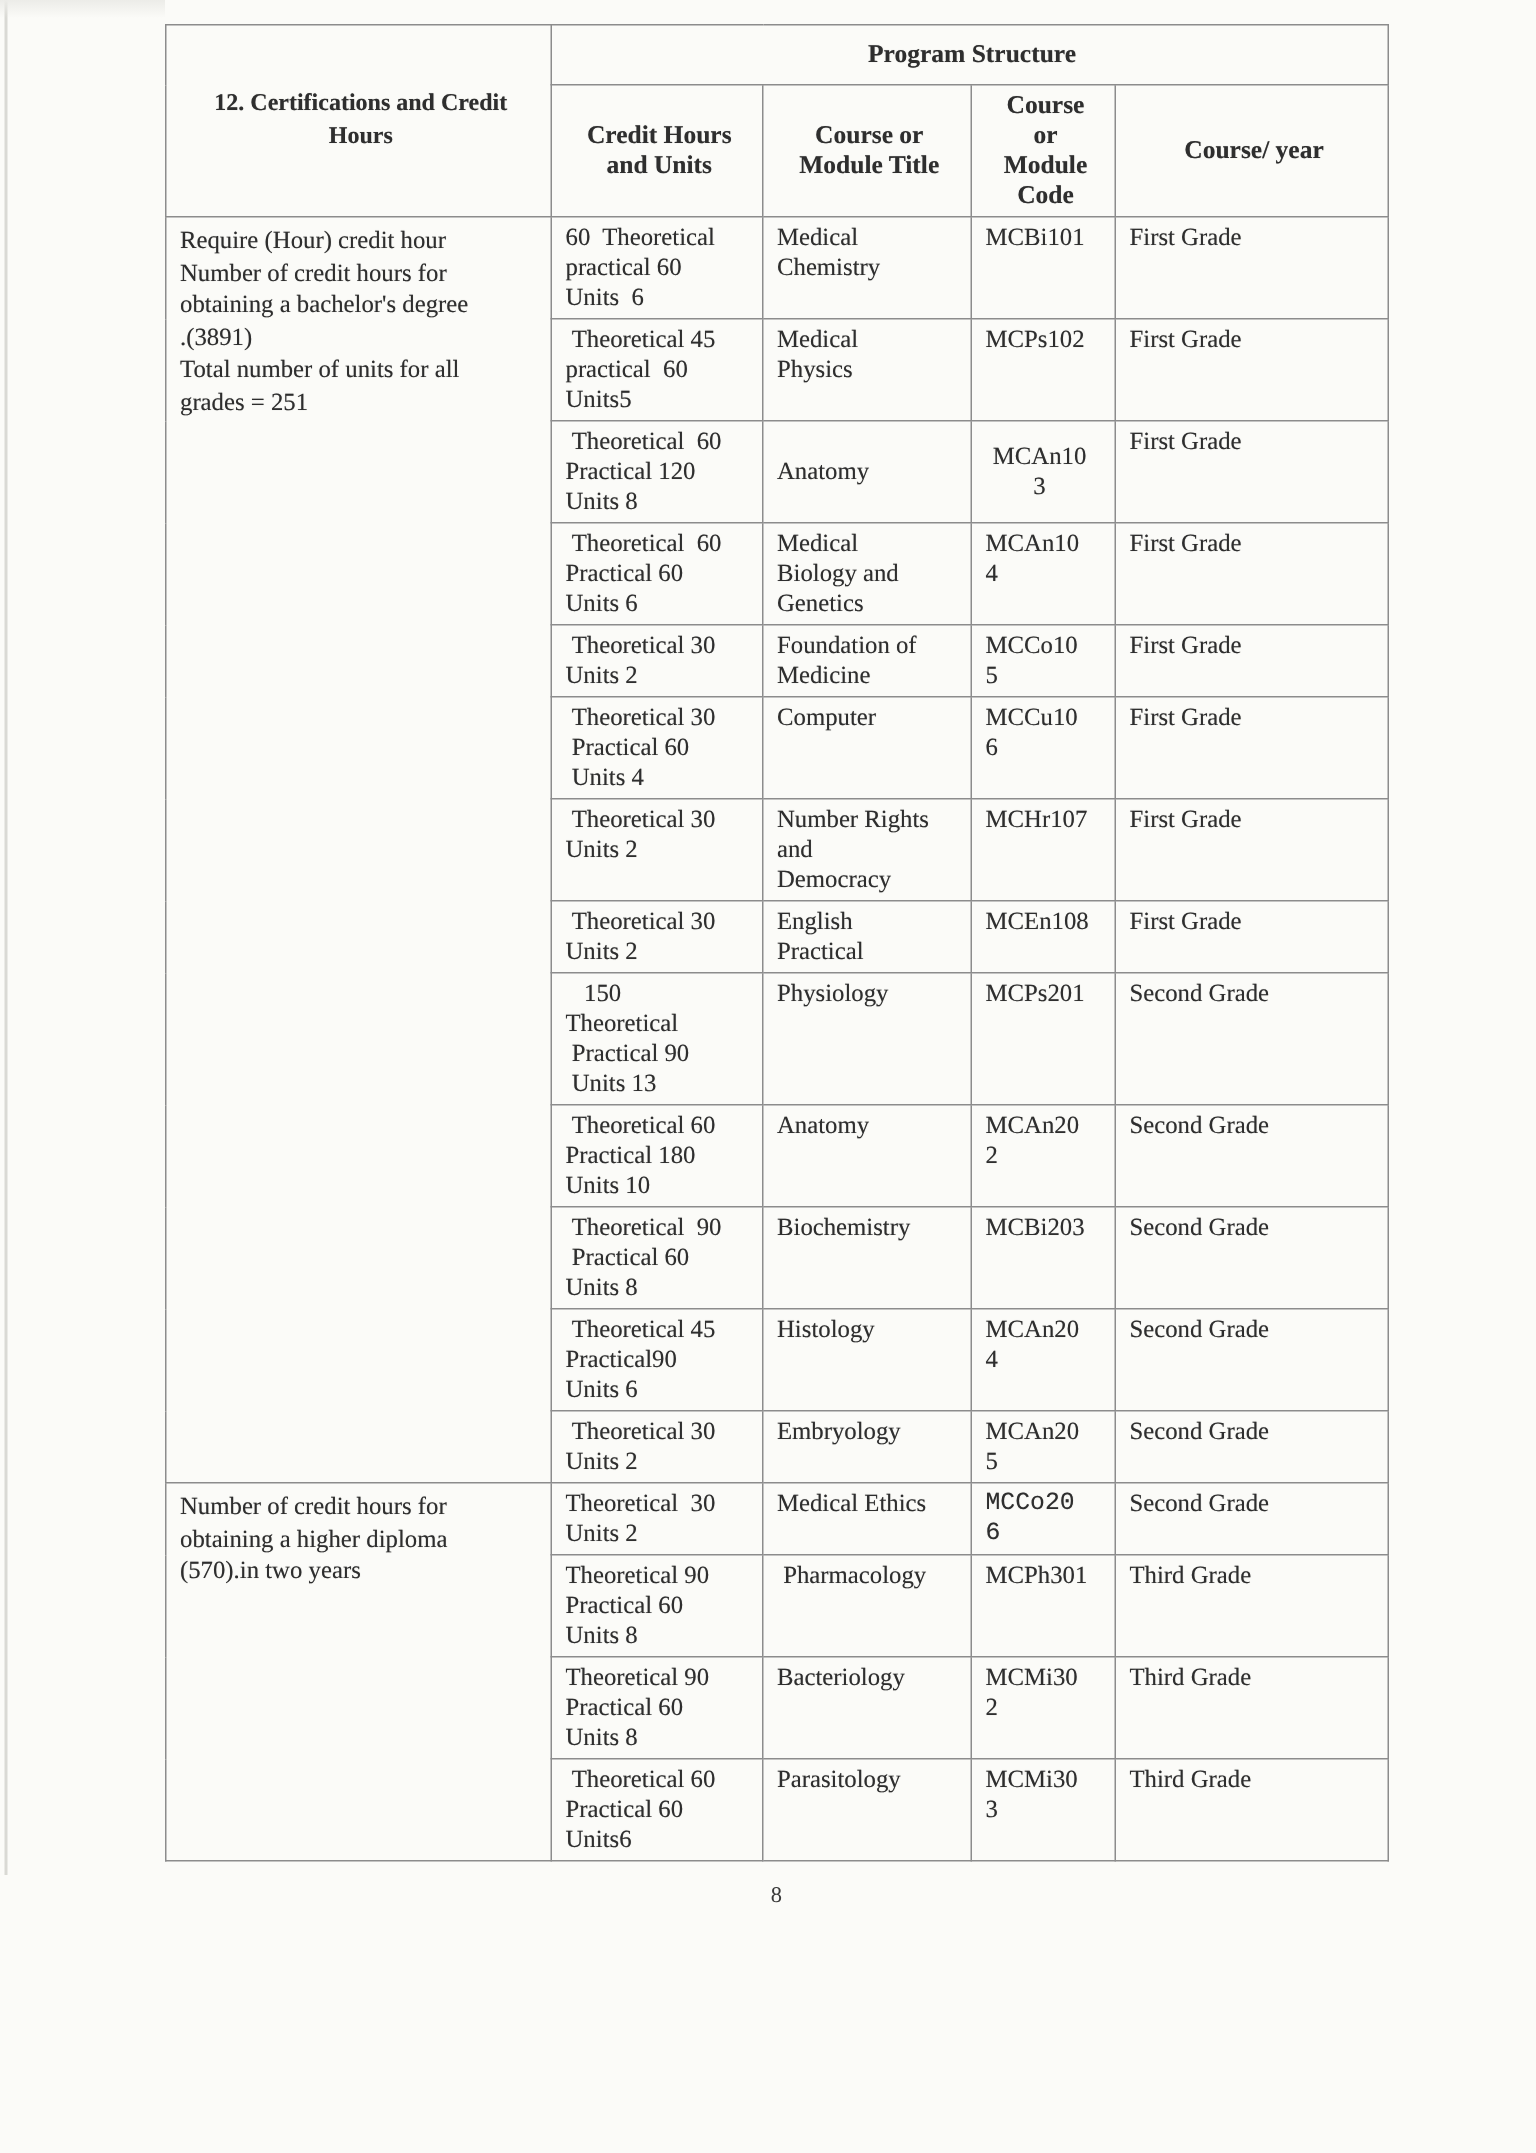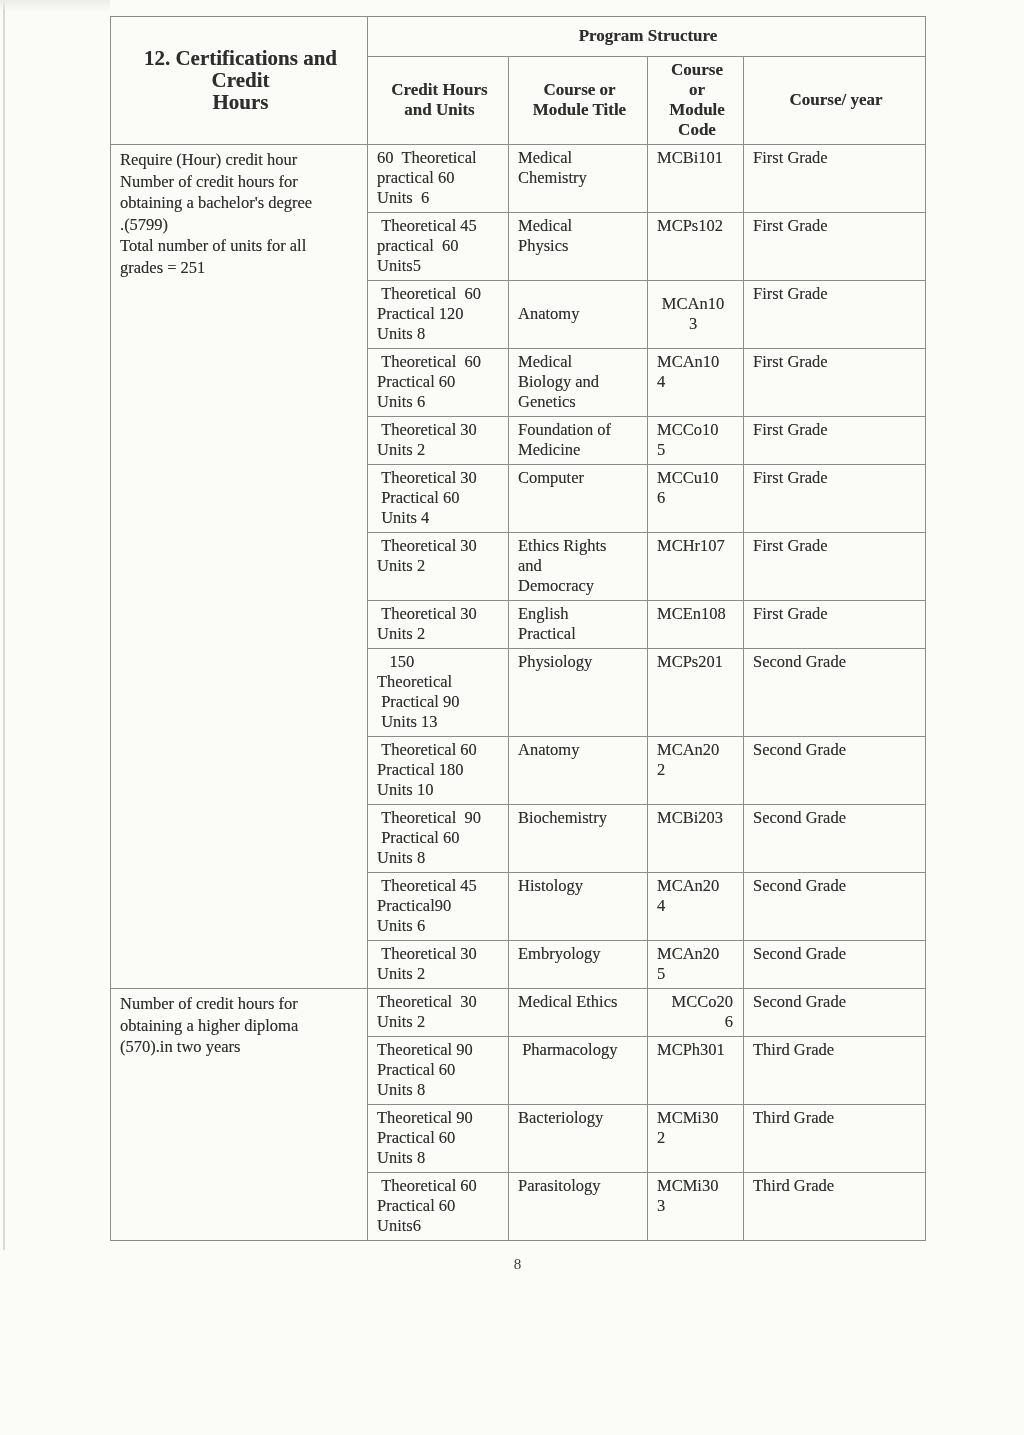--- a/index.html
+++ b/index.html
@@ -46,37 +46,37 @@
     line-height: 20px;
     text-shadow: 0 0 0.5px rgba(40,40,40,0.45);
   }
   .doc-table th {
     font-weight: bold;
     text-align: center;
     vertical-align: middle;
     font-size: 17px;
   }
   th.corner-h {
-    font-size: 21px;
+    font-size: 16px;
     line-height: 22px;
   }
   th.group-h {
     height: 32px;
   }
   th.col-h {
     line-height: 20px;
   }
   td.side {
     text-align: left;
     line-height: 21.5px;
     padding-top: 4px;
   }
   td.v-mid { vertical-align: middle; }
   td.a-center { text-align: center; padding-right: 14px; }
-  td.a-right { text-align: right; padding-right: 10px; }
+  td.a-right { text-align: left; padding-right: 10px; font-family: Liberation Mono, monospace; }
   .page-number {
     position: absolute;
     left: 110px;
     top: 1256px;
     width: 815px;
     text-align: center;
     font-size: 15px;
     color: #3a3a3a;
   }
 </style>
@@ -110,21 +110,21 @@
 Module
 Code</th>
       <th class="col-h">Course/ year</th>
     </tr>
   </thead>
   <tbody id="table-body">
       <tr>
         <td class="side" rowspan="13">Require (Hour) credit hour
 Number of credit hours for
 obtaining a bachelor's degree
-.(5799)
+.(3891)
 Total number of units for all
 grades = 251</td>
         <td class="cell-credit">60  Theoretical
 practical 60
 Units  6</td>
         <td class="cell-title">Medical
 Chemistry</td>
         <td class="cell-code">MCBi101</td>
         <td class="cell-level">First Grade</td>
       </tr>
@@ -171,21 +171,21 @@
  Practical 60
  Units 4</td>
         <td class="cell-title">Computer</td>
         <td class="cell-code">MCCu10
 6</td>
         <td class="cell-level">First Grade</td>
       </tr>
       <tr>
         <td class="cell-credit"> Theoretical 30
 Units 2</td>
-        <td class="cell-title">Ethics Rights
+        <td class="cell-title">Number Rights
 and
 Democracy</td>
         <td class="cell-code">MCHr107</td>
         <td class="cell-level">First Grade</td>
       </tr>
       <tr>
         <td class="cell-credit"> Theoretical 30
 Units 2</td>
         <td class="cell-title">English
 Practical</td>

